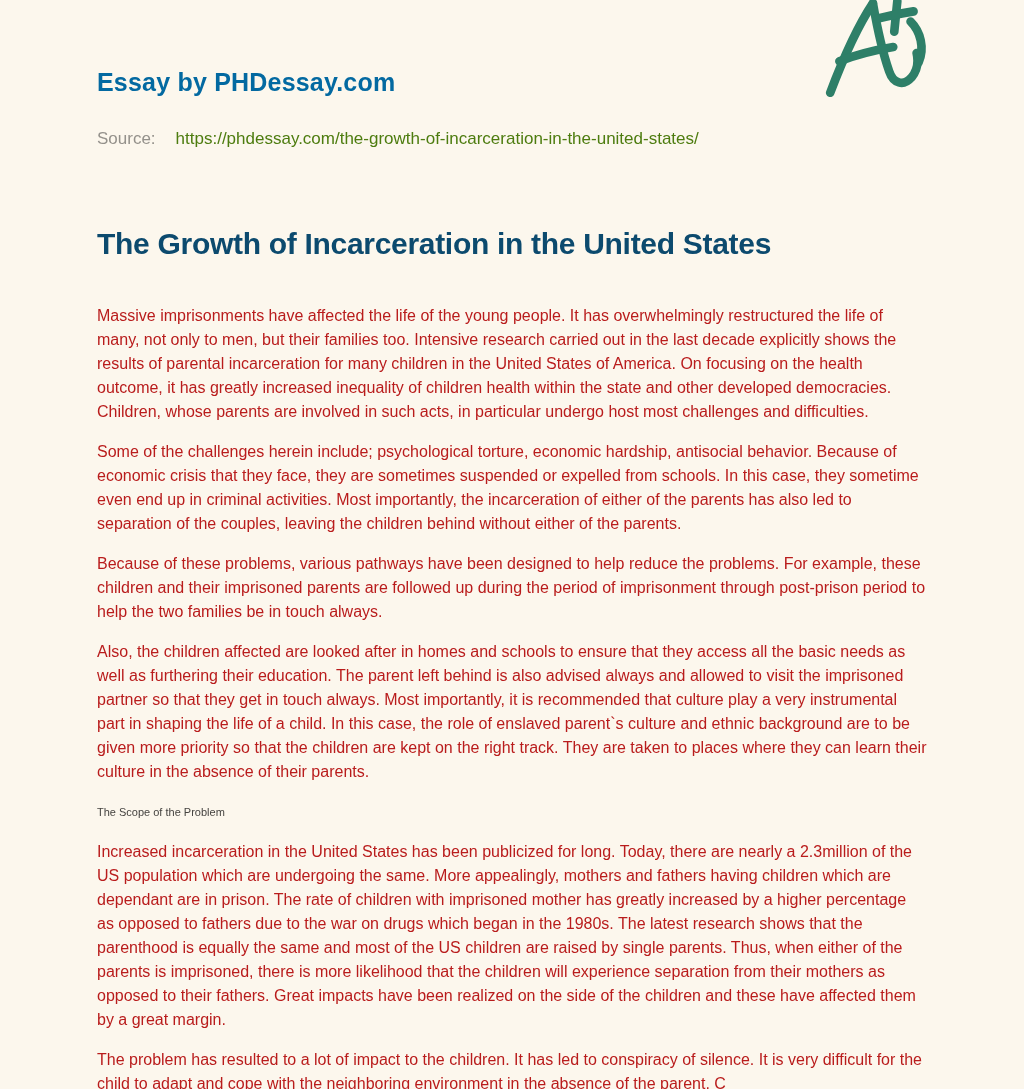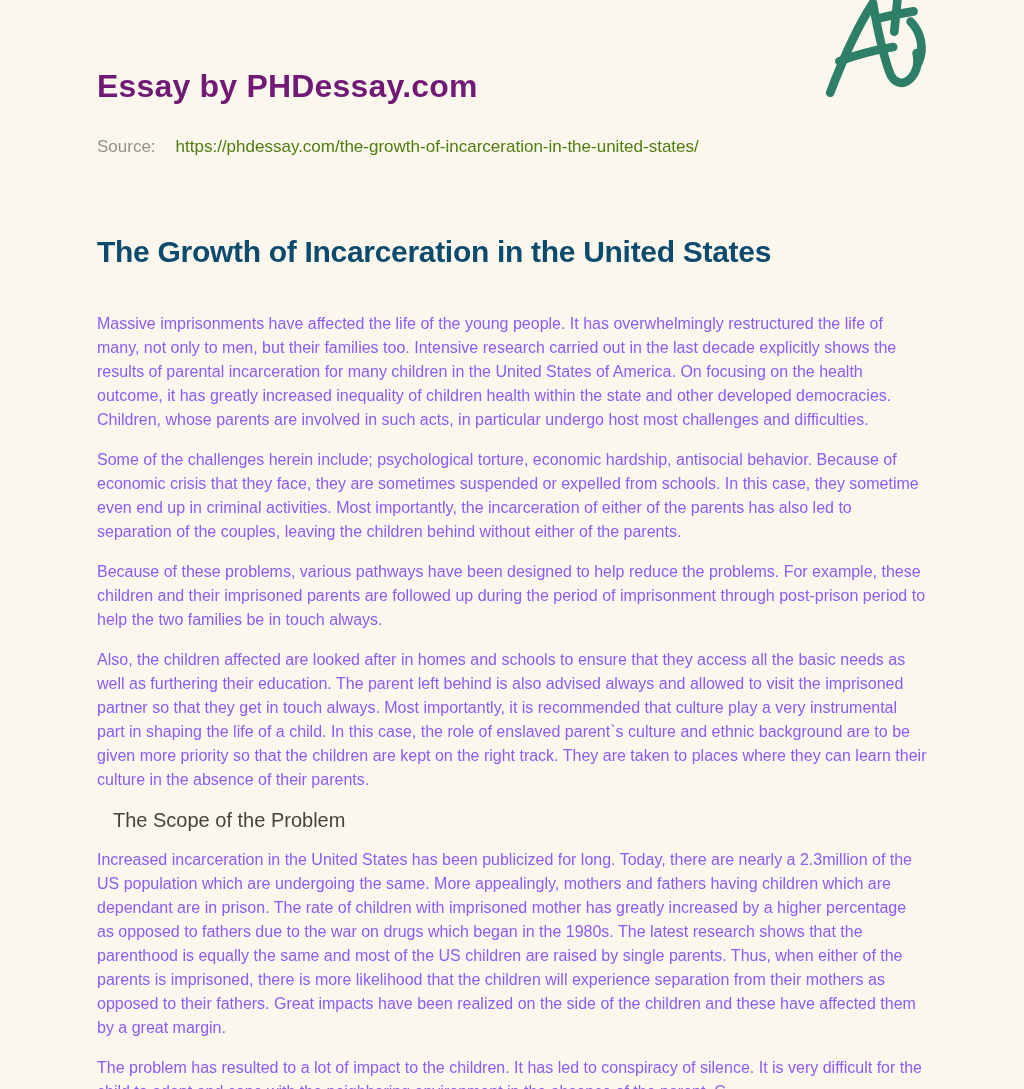--- a/index.html
+++ b/index.html
@@ -18,23 +18,23 @@
   .page {
     width: 830px;
     margin: 0 0 0 97px;
     position: relative;
   }
   .header {
     position: relative;
     padding-top: 68px;
   }
   .brand {
-    font-size: 32px;
+    font-size: 25px;
     font-weight: 700;
-    color: #701a75;
+    color: #0369a1;
     letter-spacing: 0.2px;
   }
   .source-line {
     margin-top: 32px;
     font-size: 17px;
   }
   .source-label {
     color: #94918b;
     margin-right: 20px;
   }
@@ -58,28 +58,28 @@
     font-size: 30px;
     line-height: 1.15;
     font-weight: 700;
     letter-spacing: -0.3px;
     color: #0c4a6e;
   }
   .article p {
     margin: 16px 0 0 0;
     font-size: 16px;
     line-height: 24px;
-    color: #8b5cf6;
+    color: #b91c1c;
   }
   .article p.first {
     margin-top: 42px;
   }
   .article h2.subheading {
-    margin: 16px 0 0 16px;
-    font-size: 20px;
+    margin: 16px 0 0 0;
+    font-size: 11px;
     line-height: 24px;
     font-weight: 400;
     color: #454340;
   }
 </style>
 </head>
 <body>
 
 <div class="page">
 

